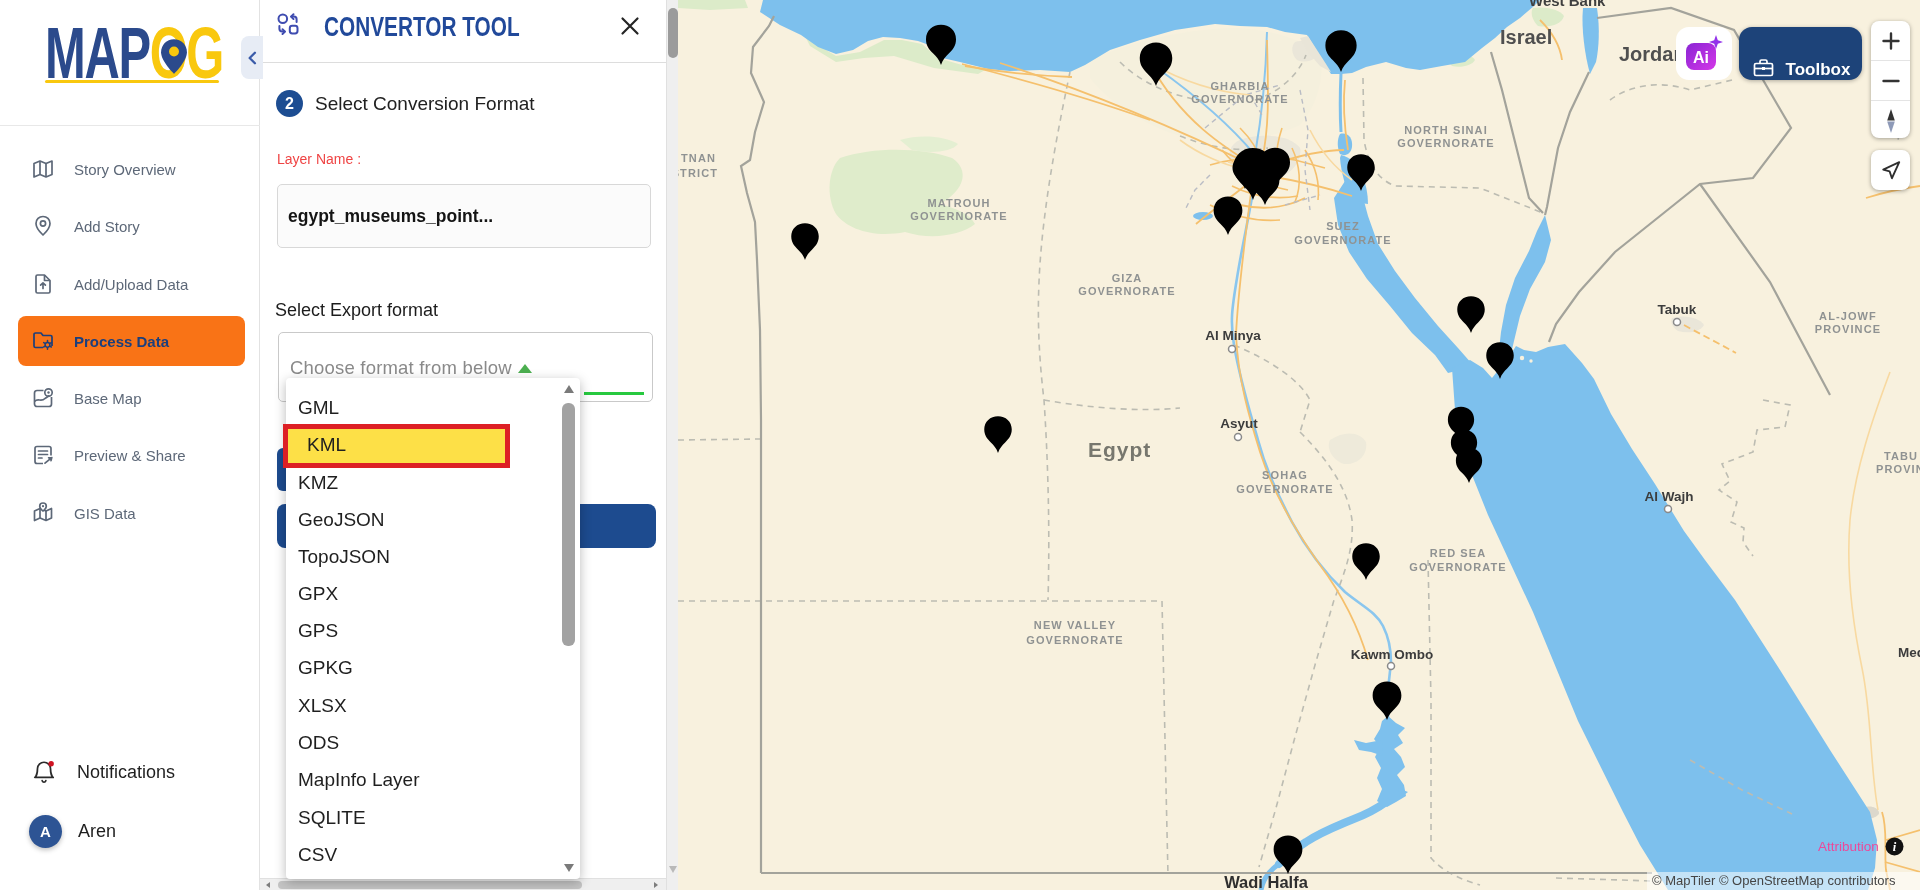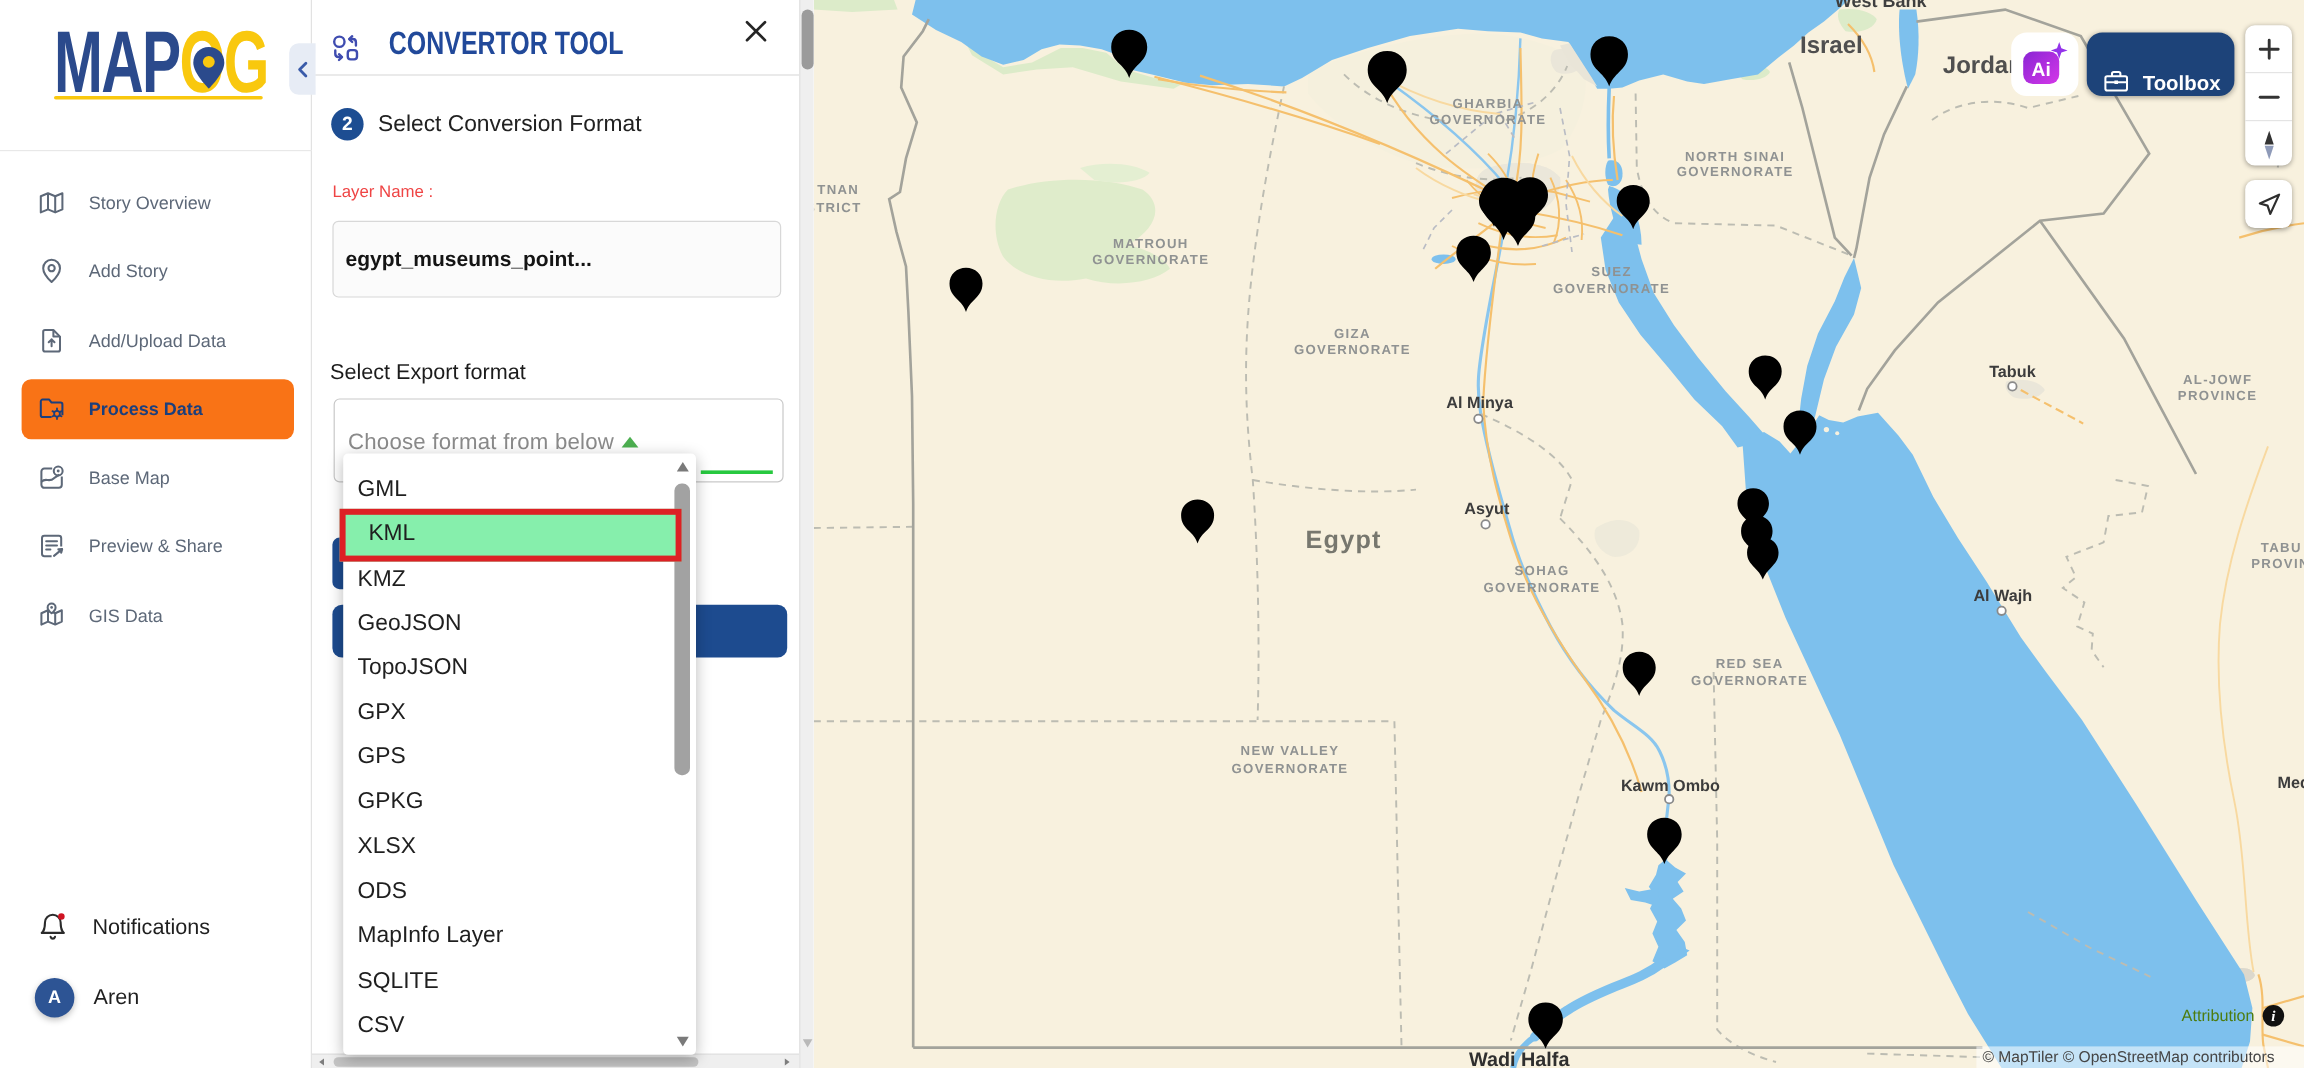--- a/index.html
+++ b/index.html
@@ -12,21 +12,21 @@
 #logo .o { color:#f9c80e; }
 #logo-line { position:absolute; left:45px; top:80px; width:174px; height:2.5px; background:#f9c80e; border-radius:2px; }
 #collapse { position:absolute; left:241px; top:36px; width:22px; height:43px; background:#e7ecf5; border-radius:8px 0 0 8px; z-index:40; display:flex; align-items:center; justify-content:center; }
 #sidebar .divider { position:absolute; left:0; top:125px; width:260px; height:1px; background:#e8e8e8; }
 .nav-item { position:absolute; left:18px; width:227px; height:50px; display:flex; align-items:center; color:#5d6878; font-size:15px; }
 .nav-item svg { margin-left:13px; margin-right:19px; flex:none; }
 .nav-item.active { background:#f97316; border-radius:8px; color:#1b3f7d; font-weight:bold; }
 .bottom-row { position:absolute; left:18px; width:230px; display:flex; align-items:center; color:#1f1f1f; font-size:18px; }
 
 #panel { position:absolute; left:260px; top:0; width:418px; height:890px; background:#fff; z-index:20; }
-#panel-head { position:absolute; left:16px; top:12px; width:380px; height:40px; display:flex; align-items:flex-end; }
+#panel-head { position:absolute; left:16px; top:12px; width:380px; height:40px; display:flex; align-items:flex-start; }
 #panel-title { color:#21499a; font-weight:bold; font-size:27px; margin-left:24px; transform:scaleX(0.77); transform-origin:0 50%; white-space:nowrap; }
 #panel-x { position:absolute; right:14px; top:2px; }
 #panel .hdiv { position:absolute; left:0; top:62px; width:406px; height:1px; background:#ddd; }
 #step2 { position:absolute; left:16px; top:90px; display:flex; align-items:center; }
 #step2 .ball { width:27px; height:27px; border-radius:50%; background:#1d4d92; color:#fff; font-size:16px; font-weight:bold; display:flex; align-items:center; justify-content:center; }
 #step2 .txt { margin-left:12px; font-size:19px; color:#212121; }
 #layer-label { position:absolute; left:17px; top:151px; font-size:14px; color:#ef4444; }
 #layer-box { position:absolute; left:17px; top:184px; width:374px; height:64px; background:#fbfbfb; border:1px solid #d8d8d8; border-radius:5px; }
 #layer-box span { position:absolute; left:10px; top:21px; font-weight:bold; font-size:17.5px; color:#141414; }
 #export-label { position:absolute; left:15px; top:300px; font-size:18px; color:#1c1c1c; }
@@ -35,31 +35,31 @@
 #select-box .tri { position:absolute; left:239px; top:31px; width:0; height:0; border-left:7px solid transparent; border-right:7px solid transparent; border-bottom:9px solid #4caf50; }
 #green-line { position:absolute; left:324px; top:392px; width:60px; height:3px; background:#27c93f; z-index:21; }
 .bluebtn { position:absolute; background:#1d4b8f; z-index:19; }
 #vscroll { position:absolute; left:406px; top:0; width:12px; height:890px; background:#efefef; border-left:1px solid #e0e0e0; }
 #vscroll .thumb { position:absolute; left:1px; top:8px; width:10px; height:50px; background:#9b9b9b; border-radius:5px; }
 #hscroll { position:absolute; left:0; top:878px; width:406px; height:12px; background:#efefef; border-top:1px solid #e0e0e0; }
 #hscroll .thumb { position:absolute; left:18px; top:2px; width:304px; height:8px; background:#c4c4c4; border-radius:4px; }
 
 #dropdown { position:absolute; left:286px; top:378px; width:294px; height:501px; background:#fff; border-radius:4px; box-shadow:0 3px 12px rgba(0,0,0,0.28); z-index:25; }
 #dropdown .item { position:absolute; left:0; width:274px; height:37px; line-height:37px; padding-left:12px; font-size:19px; color:#1f1f1f; }
-#kml-sel { position:absolute; left:-3px; top:46px; width:285px; height:44px; background:#86efac; border:5px solid #dd2025; z-index:26; }
+#kml-sel { position:absolute; left:-3px; top:46px; width:227px; height:44px; background:#fde047; border:5px solid #dd2025; z-index:26; }
 #dd-scroll { position:absolute; right:3px; top:3px; width:16px; height:495px; }
 
 #ai-btn { position:absolute; left:1676px; top:27px; width:56px; height:53px; background:#fff; border-radius:13px; z-index:12; display:flex; align-items:center; justify-content:center; }
 #toolbox { position:absolute; left:1739px; top:27px; width:123px; height:53px; background:#1d4379; border-radius:13px; z-index:12; display:flex; align-items:flex-end; justify-content:center; color:#fff; font-size:17px; font-weight:bold; box-shadow:0 1px 4px rgba(0,0,0,0.3); }
 #zoombox { position:absolute; left:1871px; top:21px; width:39px; height:117px; background:#fff; border-radius:8px; box-shadow:0 1px 4px rgba(0,0,0,0.35); z-index:12; }
 #zoombox .cell { width:39px; height:39px; display:flex; align-items:center; justify-content:center; }
 #zoombox .sep { width:39px; height:1px; background:#e4e4e4; }
 #locate { position:absolute; left:1871px; top:150px; width:39px; height:40px; background:#fff; border-radius:8px; box-shadow:0 1px 4px rgba(0,0,0,0.35); z-index:12; display:flex; align-items:center; justify-content:center; }
 #attrib { position:absolute; left:1818px; top:837px; z-index:12; display:flex; align-items:center; }
-#attrib .t { font-size:13.5px; color:#4d7c0f; margin-right:6px; }
+#attrib .t { font-size:13.5px; color:#ec4899; margin-right:6px; }
 #copyright { position:absolute; left:1647px; top:872px; width:273px; height:18px; background:rgba(255,255,255,0.55); z-index:11; font-size:13px; color:#454545; padding-left:5px; line-height:18px; }
 </style>
 </head>
 <body>
 <div id="stage">
   <svg id="map" style="position:absolute;left:678px;top:0;z-index:1" width="1242" height="890" viewBox="678 0 1242 890">
     <rect x="678" y="0" width="1242" height="890" fill="#f8f1de"></rect>
 
     <path d="M678,0 L745,0 L748,8 L710,10 L678,8 Z" fill="#dcebc9"></path>
     <path d="M806,38 L836,56 L860,52 L884,40 L902,40 L922,44 L938,58 L962,65 L985,70 L978,74 L934,68 L894,56 L864,58 L836,62 L810,46 Z" fill="#dcebc9"></path>

